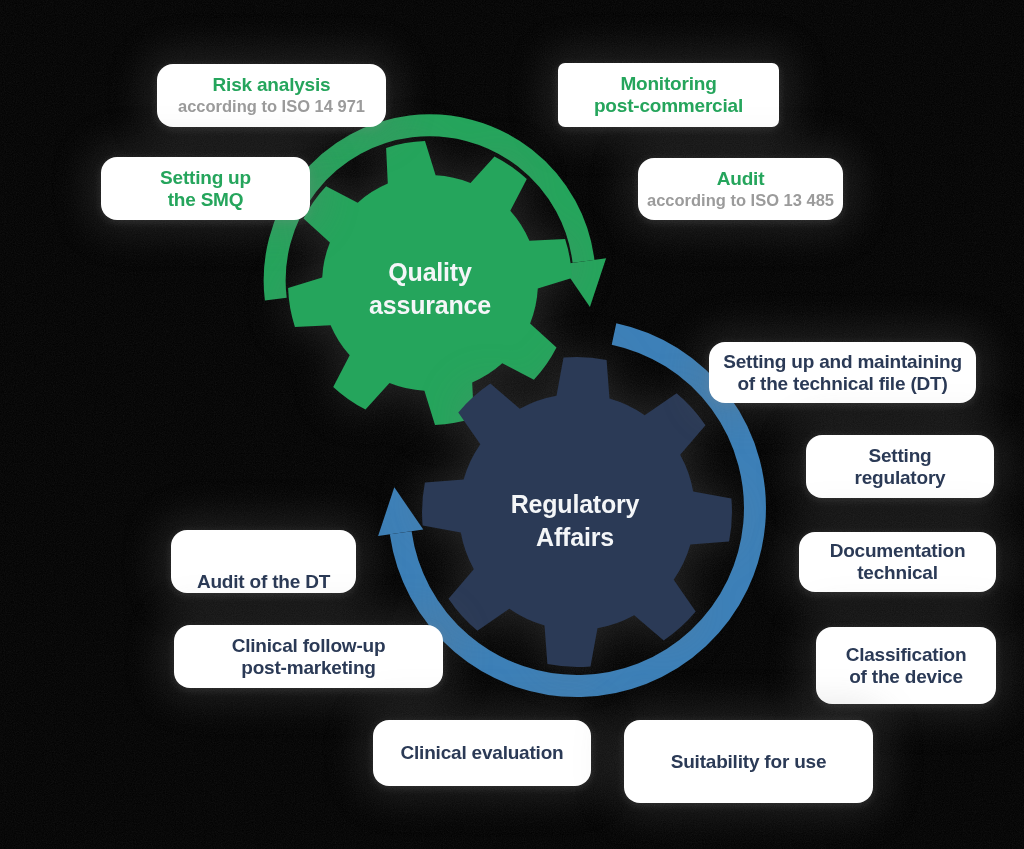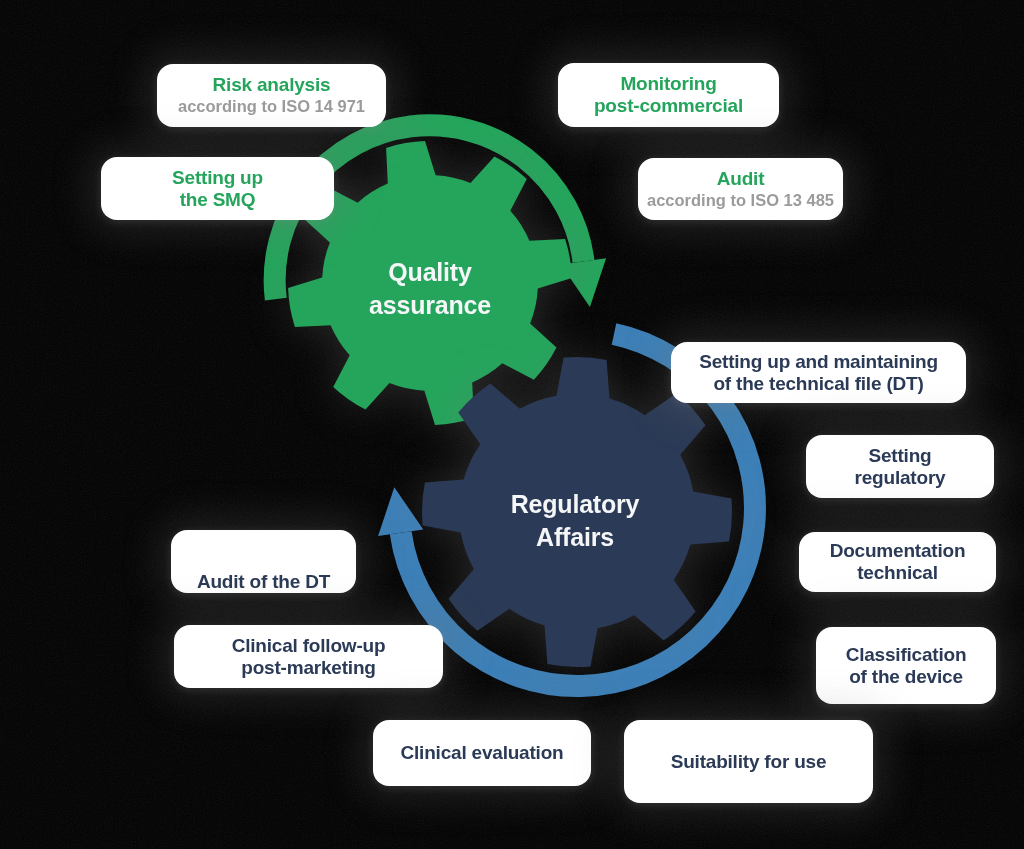--- a/index.html
+++ b/index.html
@@ -81,34 +81,34 @@
   </div>
   <div class="gear-label" style="left:455px;top:488px;width:240px;">
     <div>Regulatory</div>
     <div>Affairs</div>
   </div>
 
   <div class="box green" style="left:121px;top:64px;width:229px;height:63px;">
     <span class="t">Risk analysis</span>
     <span class="s">according to ISO 14 971</span>
   </div>
-  <div class="box green" style="left:65px;top:157px;width:233px;height:63px;">
+  <div class="box green" style="left:65px;top:157px;width:209px;height:63px;">
     <span class="t">Setting up</span>
     <span class="t">the SMQ</span>
   </div>
-  <div class="box green" style="left:522px;top:63px;width:221px;height:64px;">
+  <div class="box green" style="left:522px;top:63px;width:221px;height:64px;border-radius:7px;">
     <span class="t">Monitoring</span>
     <span class="t">post-commercial</span>
   </div>
   <div class="box green" style="left:602px;top:158px;width:205px;height:62px;">
     <span class="t">Audit</span>
     <span class="s">according to ISO 13 485</span>
   </div>
 
-  <div class="box navy" style="left:635px;top:342px;width:295px;height:61px;">
+  <div class="box navy" style="left:673px;top:342px;width:267px;height:61px;">
     <span class="t">Setting up and maintaining</span>
     <span class="t">of the technical file (DT)</span>
   </div>
   <div class="box navy" style="left:770px;top:435px;width:188px;height:63px;">
     <span class="t">Setting</span>
     <span class="t">regulatory</span>
   </div>
   <div class="box navy" style="left:763px;top:532px;width:197px;height:60px;">
     <span class="t">Documentation</span>
     <span class="t">technical</span>

